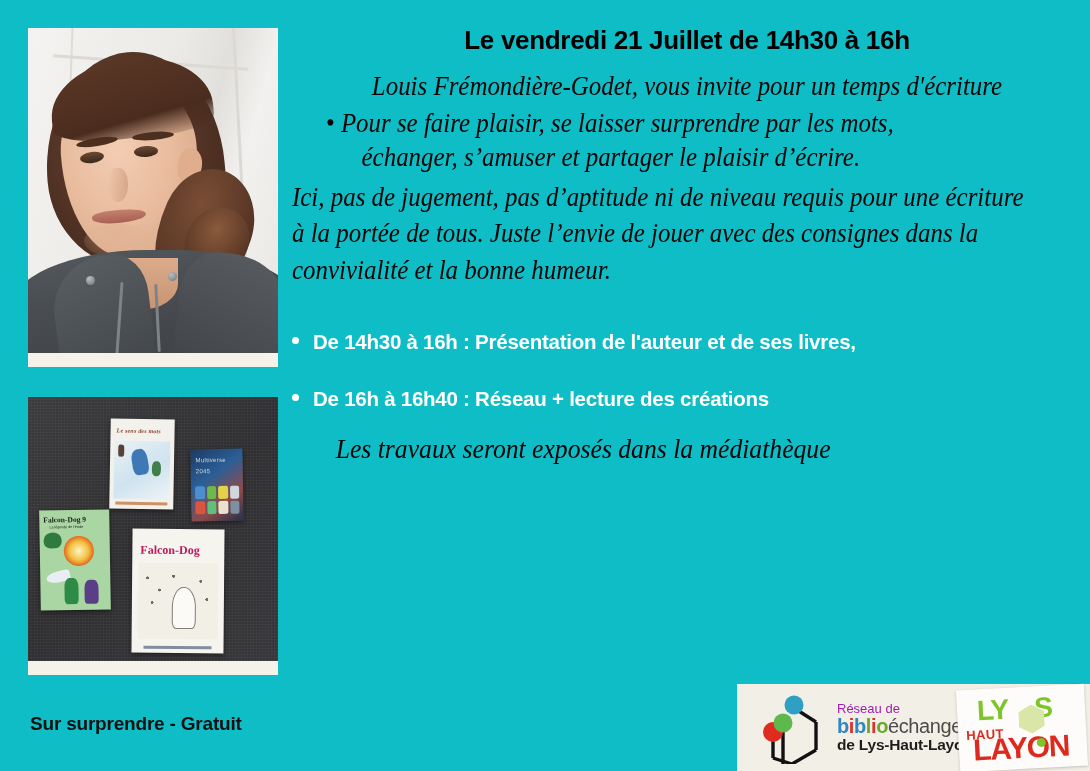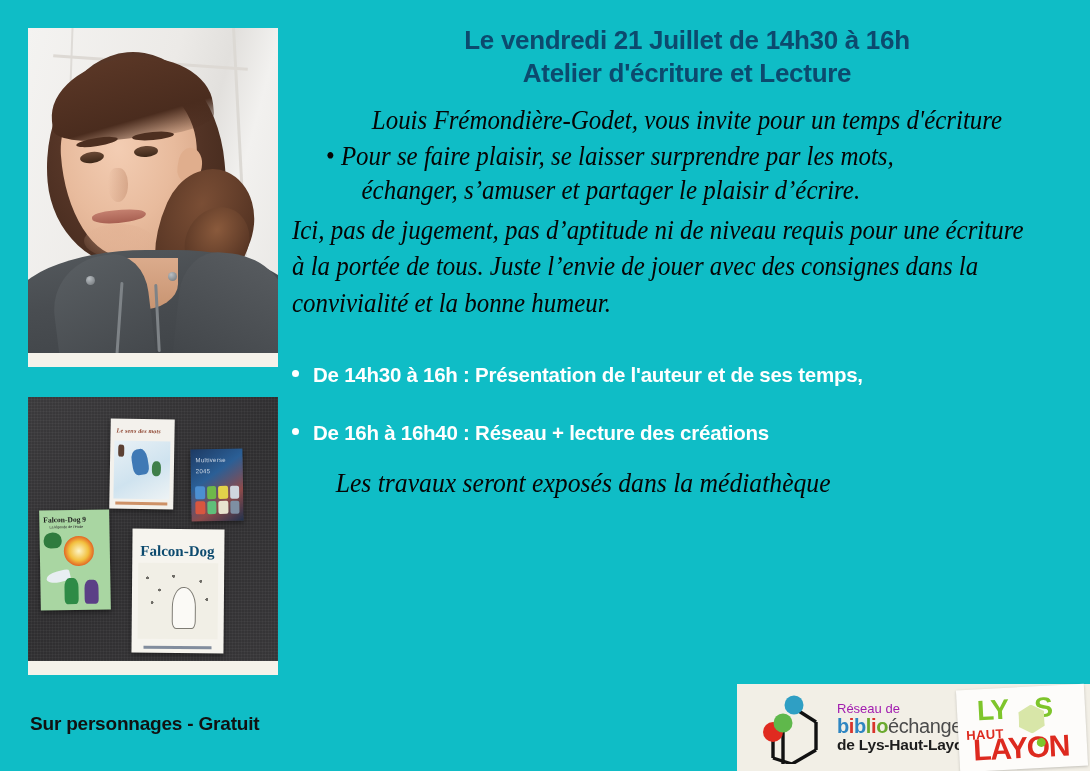--- a/index.html
+++ b/index.html
@@ -118,21 +118,21 @@
      background:radial-gradient(circle,#fdf5c8 0%,#f2c03f 45%,#e0581f 75%,#b02a12 100%);}
   .bk-fd2 .hero{position:absolute;left:24px;bottom:6px;width:14px;height:26px;background:#2e8b46;
      border-radius:35% 35% 20% 20%;}
   .bk-fd2 .villain{position:absolute;left:44px;bottom:6px;width:14px;height:24px;background:#5b3f86;
      border-radius:35% 35% 20% 20%;}
   .bk-fd2 .ship{position:absolute;left:6px;bottom:28px;width:24px;height:11px;background:#e8eef2;
      border-radius:50% 20% 20% 50%;transform:rotate(-12deg);}
   .bk-fd2 .tree{position:absolute;left:4px;top:22px;width:18px;height:16px;background:#2f7b3e;border-radius:50% 50% 40% 40%;}
 
   .bk-fd1{left:104px;top:132px;width:92px;height:124px;background:#f6f4ee;transform:rotate(0.5deg);}
-  .bk-fd1 .t{position:absolute;top:14px;left:8px;font-size:15px;font-weight:bold;color:#0c4a6e;
+  .bk-fd1 .t{position:absolute;top:14px;left:8px;font-size:12px;font-weight:bold;color:#be185d;
      font-family:"Liberation Serif",serif;}
   .bk-fd1 .art{position:absolute;left:6px;right:6px;top:34px;bottom:14px;background:#f1efe6;}
   .bk-fd1 .ghost{position:absolute;left:40px;top:58px;width:22px;height:40px;background:#fbfaf6;
      border:1px solid #7e7c74;border-radius:48% 48% 18% 18%;}
   .bk-fd1 .crowd{position:absolute;left:8px;top:40px;width:76px;height:46px;
      background:
       radial-gradient(circle at 10% 20%,#6e6c66 0 1.4px,transparent 1.6px),
       radial-gradient(circle at 26% 46%,#6e6c66 0 1.4px,transparent 1.6px),
       radial-gradient(circle at 44% 16%,#6e6c66 0 1.4px,transparent 1.6px),
       radial-gradient(circle at 62% 52%,#6e6c66 0 1.4px,transparent 1.6px),
@@ -144,21 +144,21 @@
 
   .notice{
     position:absolute;left:30px;top:713px;width:260px;
     color:#111;font-weight:bold;font-size:19px;letter-spacing:-.2px;
   }
 
   
   .right-col{position:absolute;left:292px;top:24px;width:790px;}
 
   .headline{
-    color:#0c4a6e;font-weight:bold;text-align:center;
+    color:#000000;font-weight:bold;text-align:center;
     font-size:26px;line-height:1.28;letter-spacing:-.3px;
     font-family:"Liberation Sans",sans-serif;
   }
 
   .lede{
     margin-top:13px;
     font-family:"Liberation Serif",serif;font-style:italic;
     color:#050505;font-size:26.5px;line-height:1.26;text-align:center;
     transform:scaleX(.94);transform-origin:center;
   }
@@ -315,44 +315,43 @@
           <div class="art"></div>
           <div class="crowd"></div>
           <div class="ghost"></div>
           <div class="cap"></div>
         </div>
       </div>
     </div>
 
   </div>
 
-  <div class="notice">Sur personnages - Gratuit</div>
+  <div class="notice">Sur surprendre - Gratuit</div>
 
   <div class="right-col">
 
     <div class="headline">
       <div>Le vendredi 21 Juillet de 14h30 à 16h</div>
-      <div>Atelier d'écriture et Lecture</div>
     </div>
 
     <div class="lede">Louis Frémondière-Godet, vous invite pour un temps d'écriture</div>
 
     <div class="intro-bullet">
       <span class="dot">•</span><span>Pour se faire plaisir, se laisser surprendre par les mots,</span>
       <span class="l2">échanger, s’amuser et partager le plaisir d’écrire.</span>
     </div>
 
     <div class="para">Ici, pas de jugement, pas d’aptitude ni de niveau requis pour une écriture à la portée de tous. Juste l’envie de jouer avec des consignes dans la convivialité et la bonne humeur.</div>
 
     <div class="schedule">
 
       <div class="sched-item">
         <span class="bullet"></span>
         <span class="txt">
-          <span>De 14h30 à 16h : Présentation de l'auteur et de ses temps,</span>
+          <span>De 14h30 à 16h : Présentation de l'auteur et de ses livres,</span>
         </span>
       </div>
 
       <div class="sched-item">
         <span class="bullet"></span>
         <span class="txt">
           <span>De 16h à 16h40 : Réseau + lecture des créations</span>
         </span>
       </div>
 

